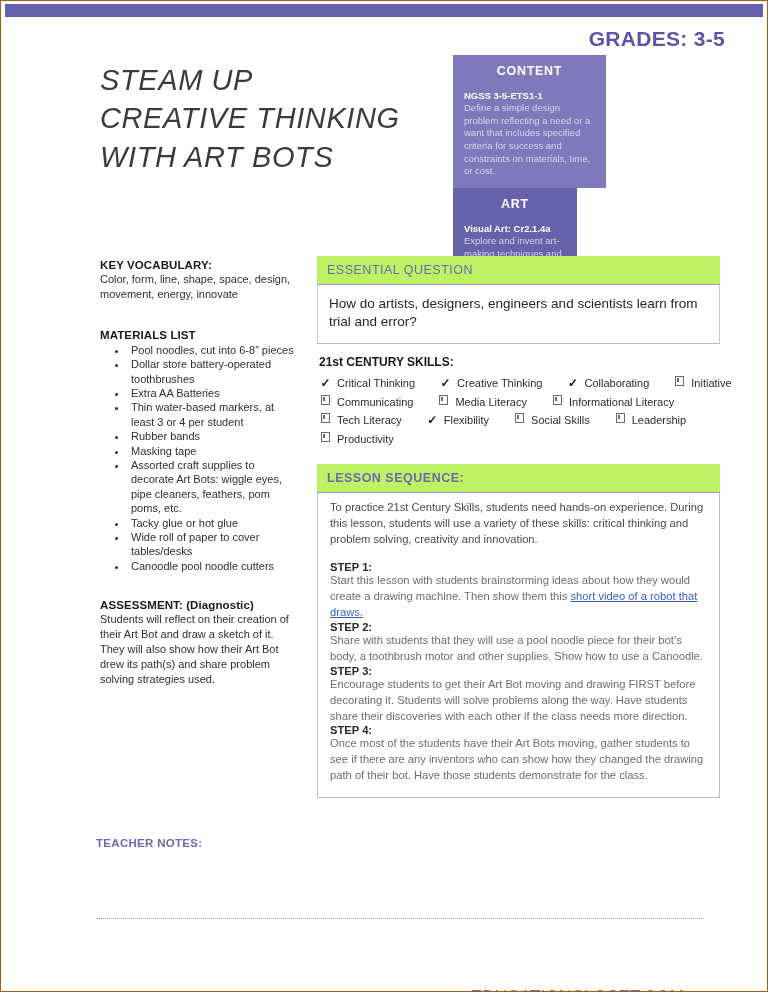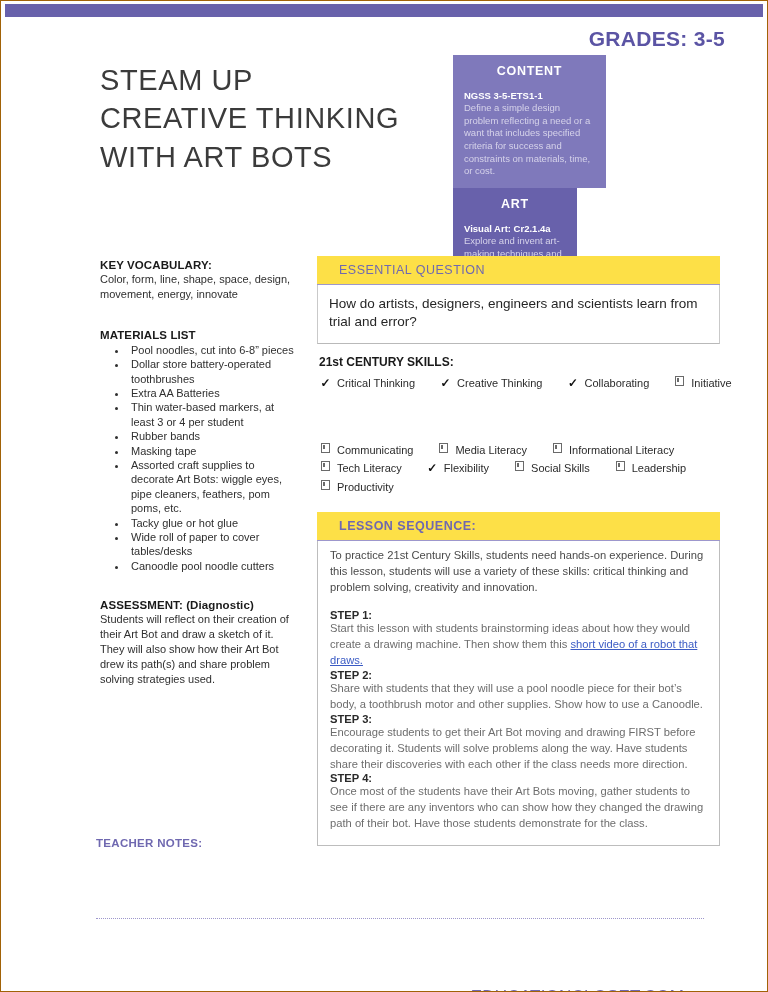--- a/index.html
+++ b/index.html
@@ -53,21 +53,21 @@
     left: 99px;
     top: 38px;
     width: 350px;
     font-size: 29px;
     font-weight: 300;
     line-height: 1.32;
     color: #3b3b3b;
     letter-spacing: 0.6px;
     text-transform: uppercase;
   }
-  .title div { white-space: nowrap; }
+  .title div { white-space: nowrap; font-style: italic; }
   
   .standards {
     position: absolute;
     left: 452px;
     top: 32px;
     width: 265px;
     height: 152px;
     display: flex;
     flex-direction: column;
   }
@@ -138,25 +138,25 @@
   }
   .assess-wrap { margin-top: 26px; }
   
   .right-col {
     position: absolute;
     left: 316px;
     top: 255px;
     width: 403px;
   }
   .band {
-    background: #fde047;
+    background: #bef264;
     color: #6f68b0;
     font-size: 12.5px;
     letter-spacing: 0.5px;
-    padding: 7px 10px 7px 22px;
+    padding: 7px 10px 7px 10px;
     box-sizing: border-box;
     border-bottom: 1px solid #9d97cc;
   }
   .band.bold { font-weight: bold; }
   .eq-box {
     border-left: 1px solid #c9c9c9;
     border-right: 1px solid #c9c9c9;
     border-bottom: 1px solid #b9b9b9;
     box-sizing: border-box;
     padding: 10px 11px 12px 11px;
@@ -373,21 +373,21 @@
             <div class="skill">
               <span class="mark box"><i></i></span>
               <span>Initiative</span>
             </div>
           </div>
           <div class="skill-row">
             <div class="skill" style="margin-right: 24px;">
               <span class="mark box"><i></i></span>
               <span>Communicating</span>
             </div>
-            <div class="skill" style="margin-right: 24px; margin-top: 48px;">
+            <div class="skill" style="margin-right: 24px;">
               <span class="mark box"><i></i></span>
               <span>Media Literacy</span>
             </div>
             <div class="skill">
               <span class="mark box"><i></i></span>
               <span>Informational Literacy</span>
             </div>
           </div>
           <div class="skill-row">
             <div class="skill" style="margin-right: 24px;">

